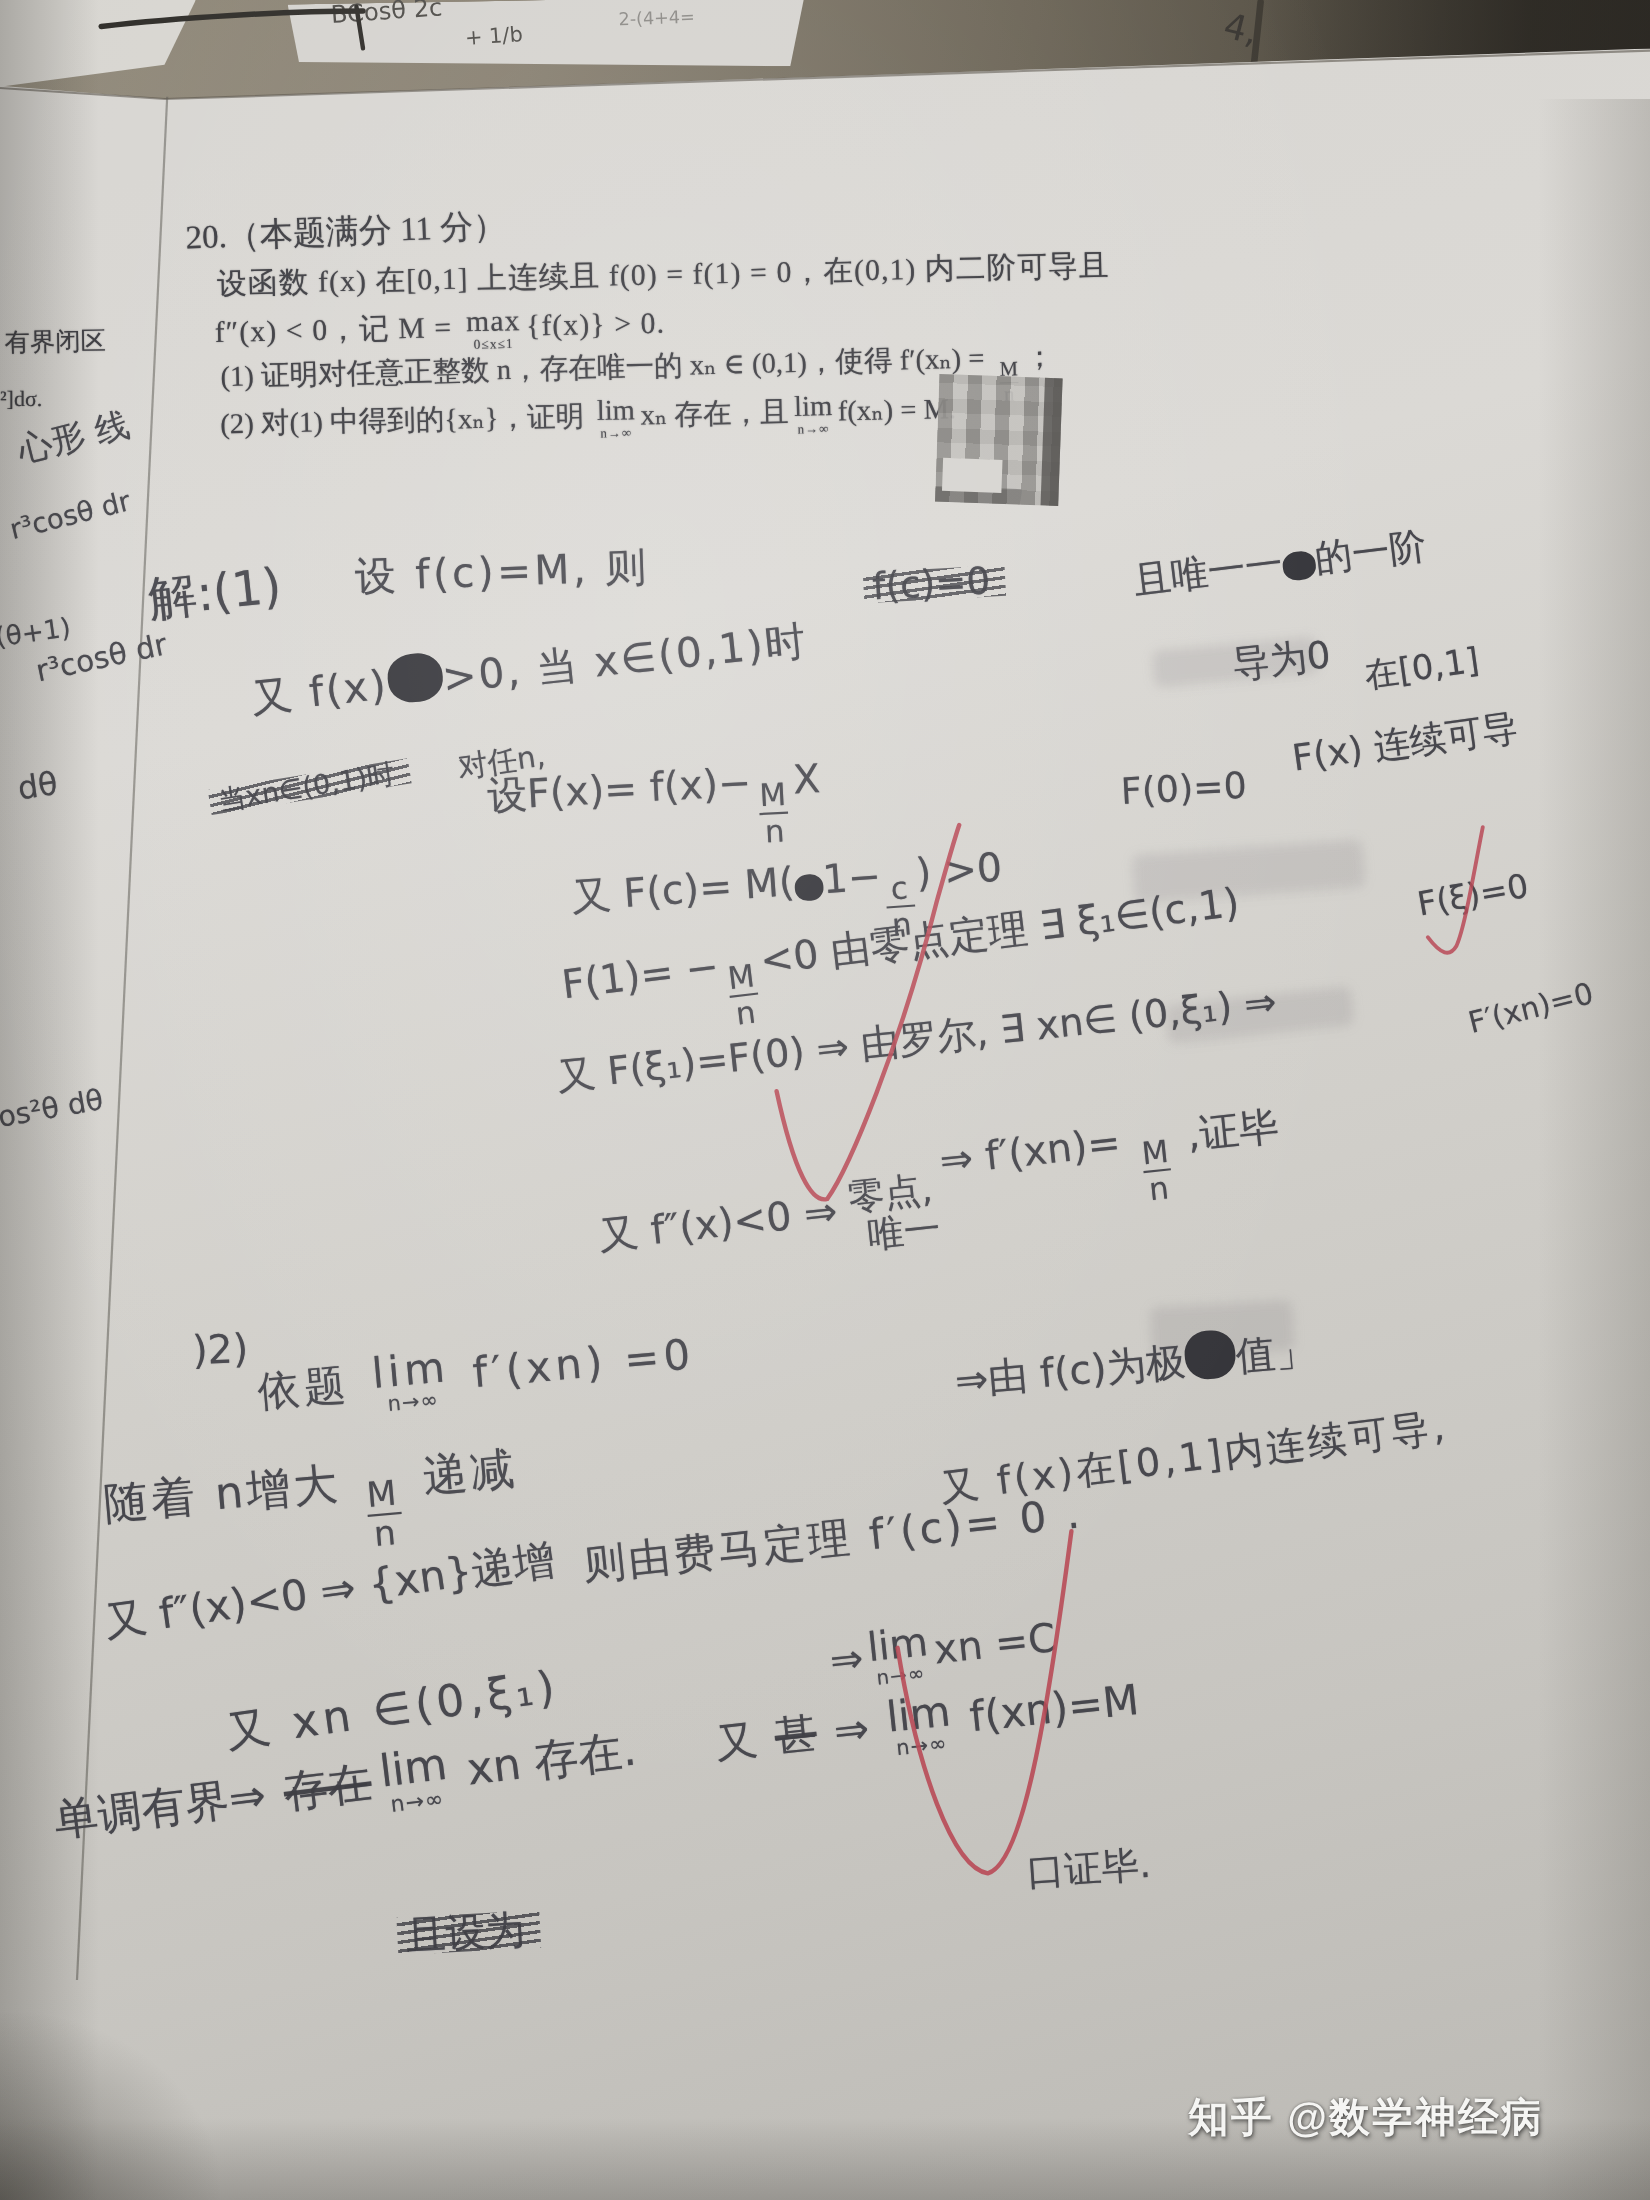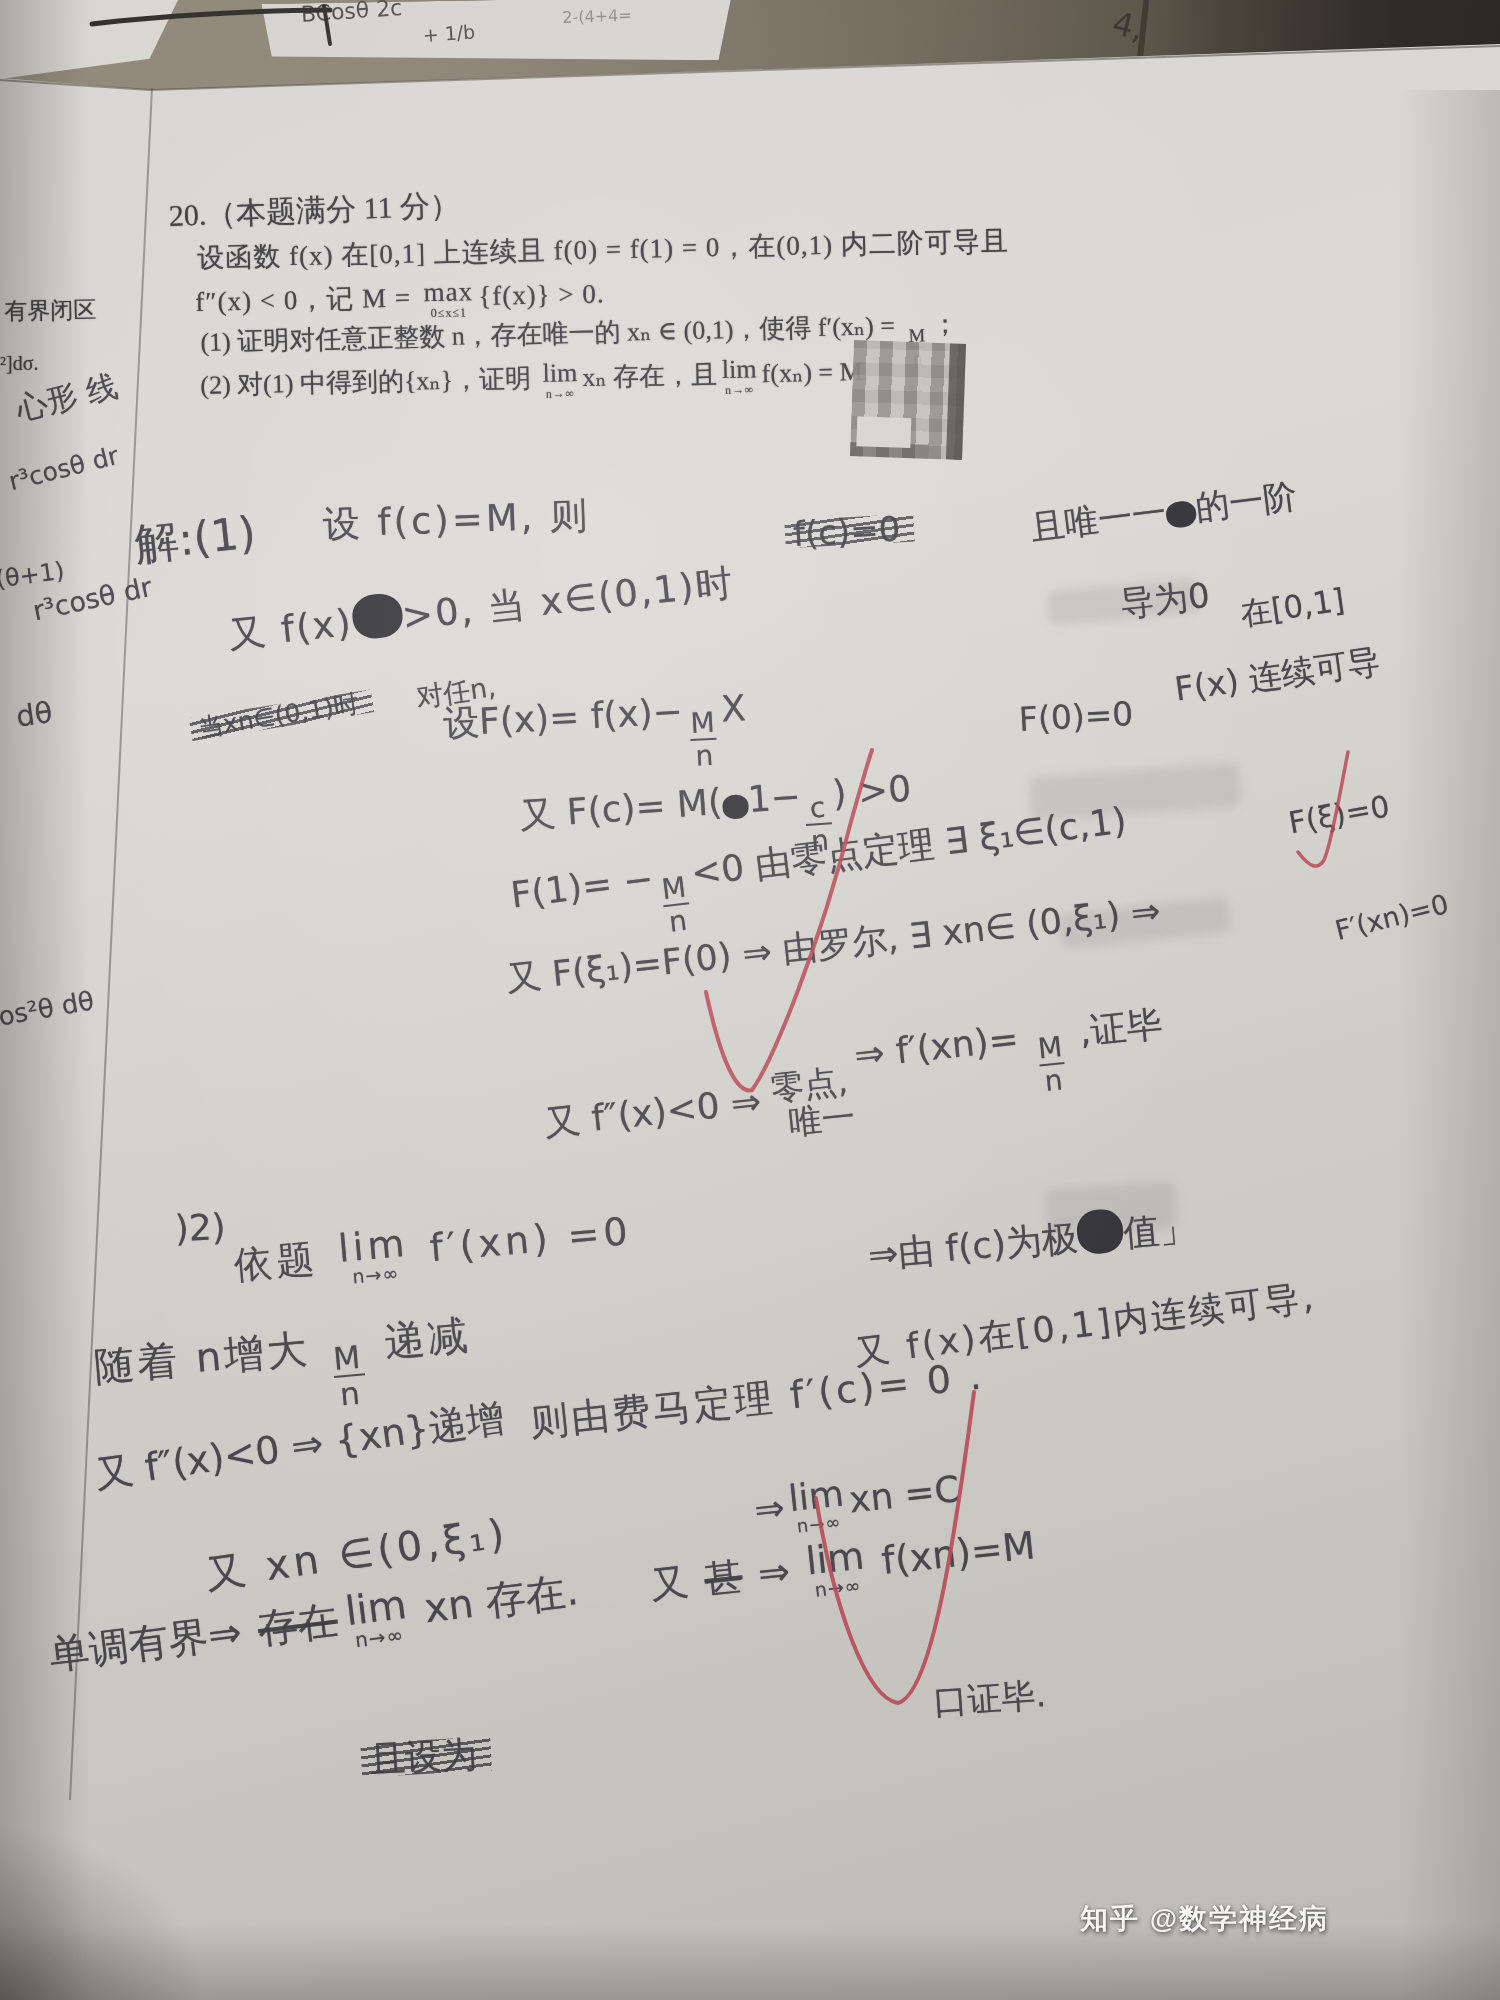--- a/index.html
+++ b/index.html
@@ -200,15 +200,15 @@
     <path d="M 1298 852 C 1310 868, 1318 870, 1324 860 C 1332 842, 1340 792, 1348 752" stroke="#b84a57" stroke-width="3.5" fill="none" stroke-linecap="round" opacity=".85"></path>
     <path d="M 816 1498 C 834 1608, 866 1698, 898 1703 C 930 1694, 952 1560, 974 1392" stroke="#b84a57" stroke-width="4" fill="none" stroke-linecap="round" opacity=".9"></path>
   </svg>
 
   <div class="abs" id="paper-sheen"></div>
   <div class="abs" id="shade-left"></div>
   <div class="abs" id="shade-bottom"></div>
   <div class="abs" id="shade-right"></div>
   <div class="abs" id="corner-bl"></div>
 
-  <div class="abs" id="watermark" style="left:1080px;top:1900px;font-size:28px;">知乎 @数学神经病</div>
+  <div class="abs" id="watermark" style="left:1080px;top:1900px;font-size:37px;">知乎 @数学神经病</div>
 
 </div>
 
 </body></html>

